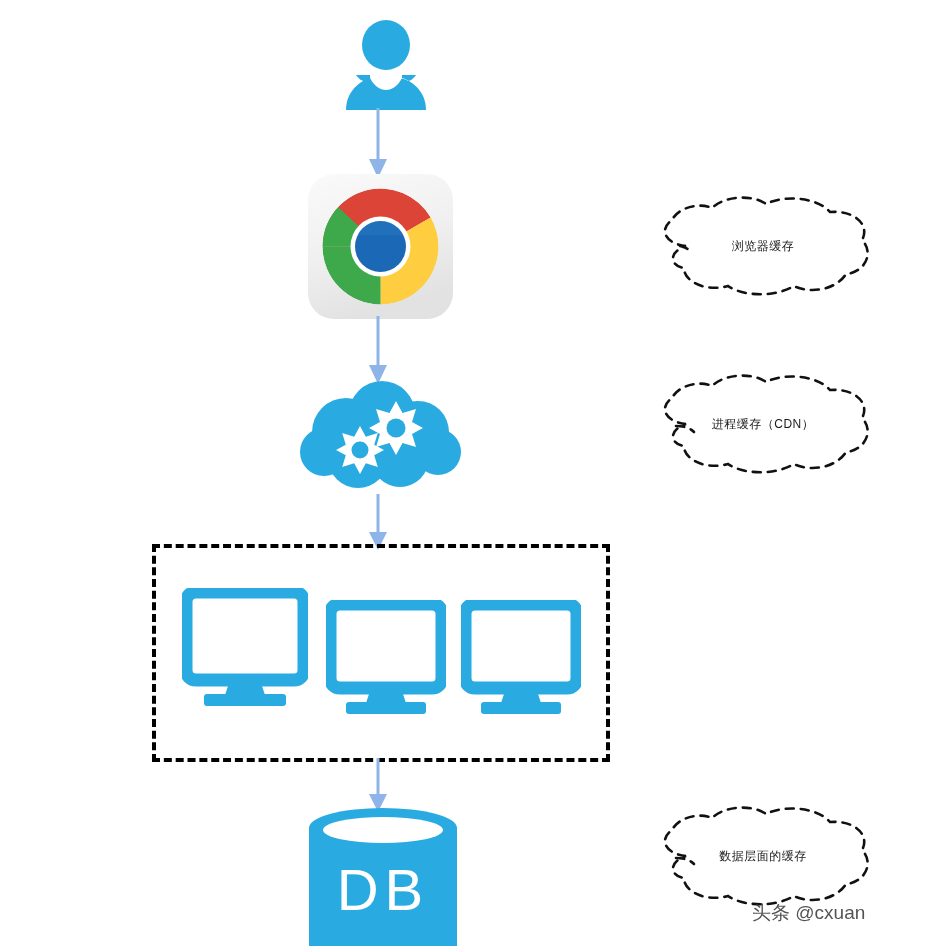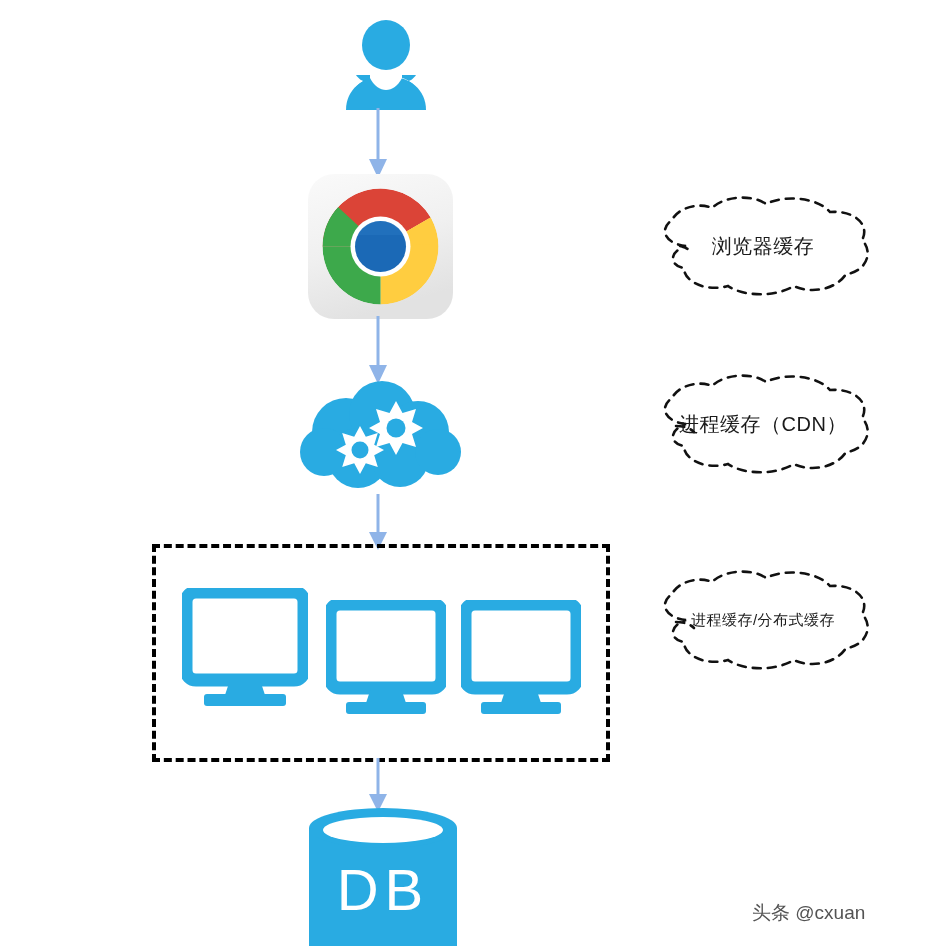--- a/index.html
+++ b/index.html
@@ -95,21 +95,21 @@
   .cloud-callout svg { position: absolute; left: 0; top: 0; }
   .cloud-text {
     position: absolute;
     left: 0;
     top: 0;
     width: 226px;
     height: 104px;
     display: flex;
     align-items: center;
     justify-content: center;
-    font-size: 20px;
+    font-size: 12px;
     color: #1a1a1a;
     font-family: "Liberation Sans", "DejaVu Sans", sans-serif;
     letter-spacing: 0.5px;
     white-space: nowrap;
   }
   #cloud-1 { left: 650px; top: 194px; }
   #cloud-2 { left: 650px; top: 372px; }
   #cloud-3 { left: 650px; top: 568px; }
   #cloud-4 { left: 650px; top: 804px; }
 
@@ -290,34 +290,34 @@
                C224 58 216 78 196 80
                C186 96 160 100 144 92
                C124 104 92 102 78 92
                C56 98 34 88 34 74
                C20 72 18 58 36 52 Z" fill="none" stroke="#111111" stroke-width="2.6" stroke-dasharray="8 7" stroke-linecap="round"></path>
       <path d="M26 54 C34 54 40 56 44 60" fill="none" stroke="#111111" stroke-width="2.6" stroke-dasharray="8 7" stroke-linecap="round"></path>
     </svg>
     <div class="cloud-text">进程缓存（CDN）</div>
   </div>
 
-  <div class="cloud-callout" id="cloud-3">
+
+  <div class="cloud-callout" id="cloud-4">
     <svg width="226" height="104" viewBox="0 0 226 104" xmlns="http://www.w3.org/2000/svg">
       <path d="M36 52
                C16 50 8 36 22 26
                C28 14 48 8 62 14
                C74 2 102 0 116 10
                C136 0 168 4 180 18
                C206 16 220 32 212 46
                C224 58 216 78 196 80
                C186 96 160 100 144 92
                C124 104 92 102 78 92
                C56 98 34 88 34 74
                C20 72 18 58 36 52 Z" fill="none" stroke="#111111" stroke-width="2.6" stroke-dasharray="8 7" stroke-linecap="round"></path>
       <path d="M26 54 C34 54 40 56 44 60" fill="none" stroke="#111111" stroke-width="2.6" stroke-dasharray="8 7" stroke-linecap="round"></path>
     </svg>
-    <div class="cloud-text">进程缓存/分布式缓存</div>
-  </div>
-
+    <div class="cloud-text">数据层面的缓存</div>
+  </div>
 
   <div id="watermark">头条 @cxuan</div>
 
 </div>
 
 </body></html>

